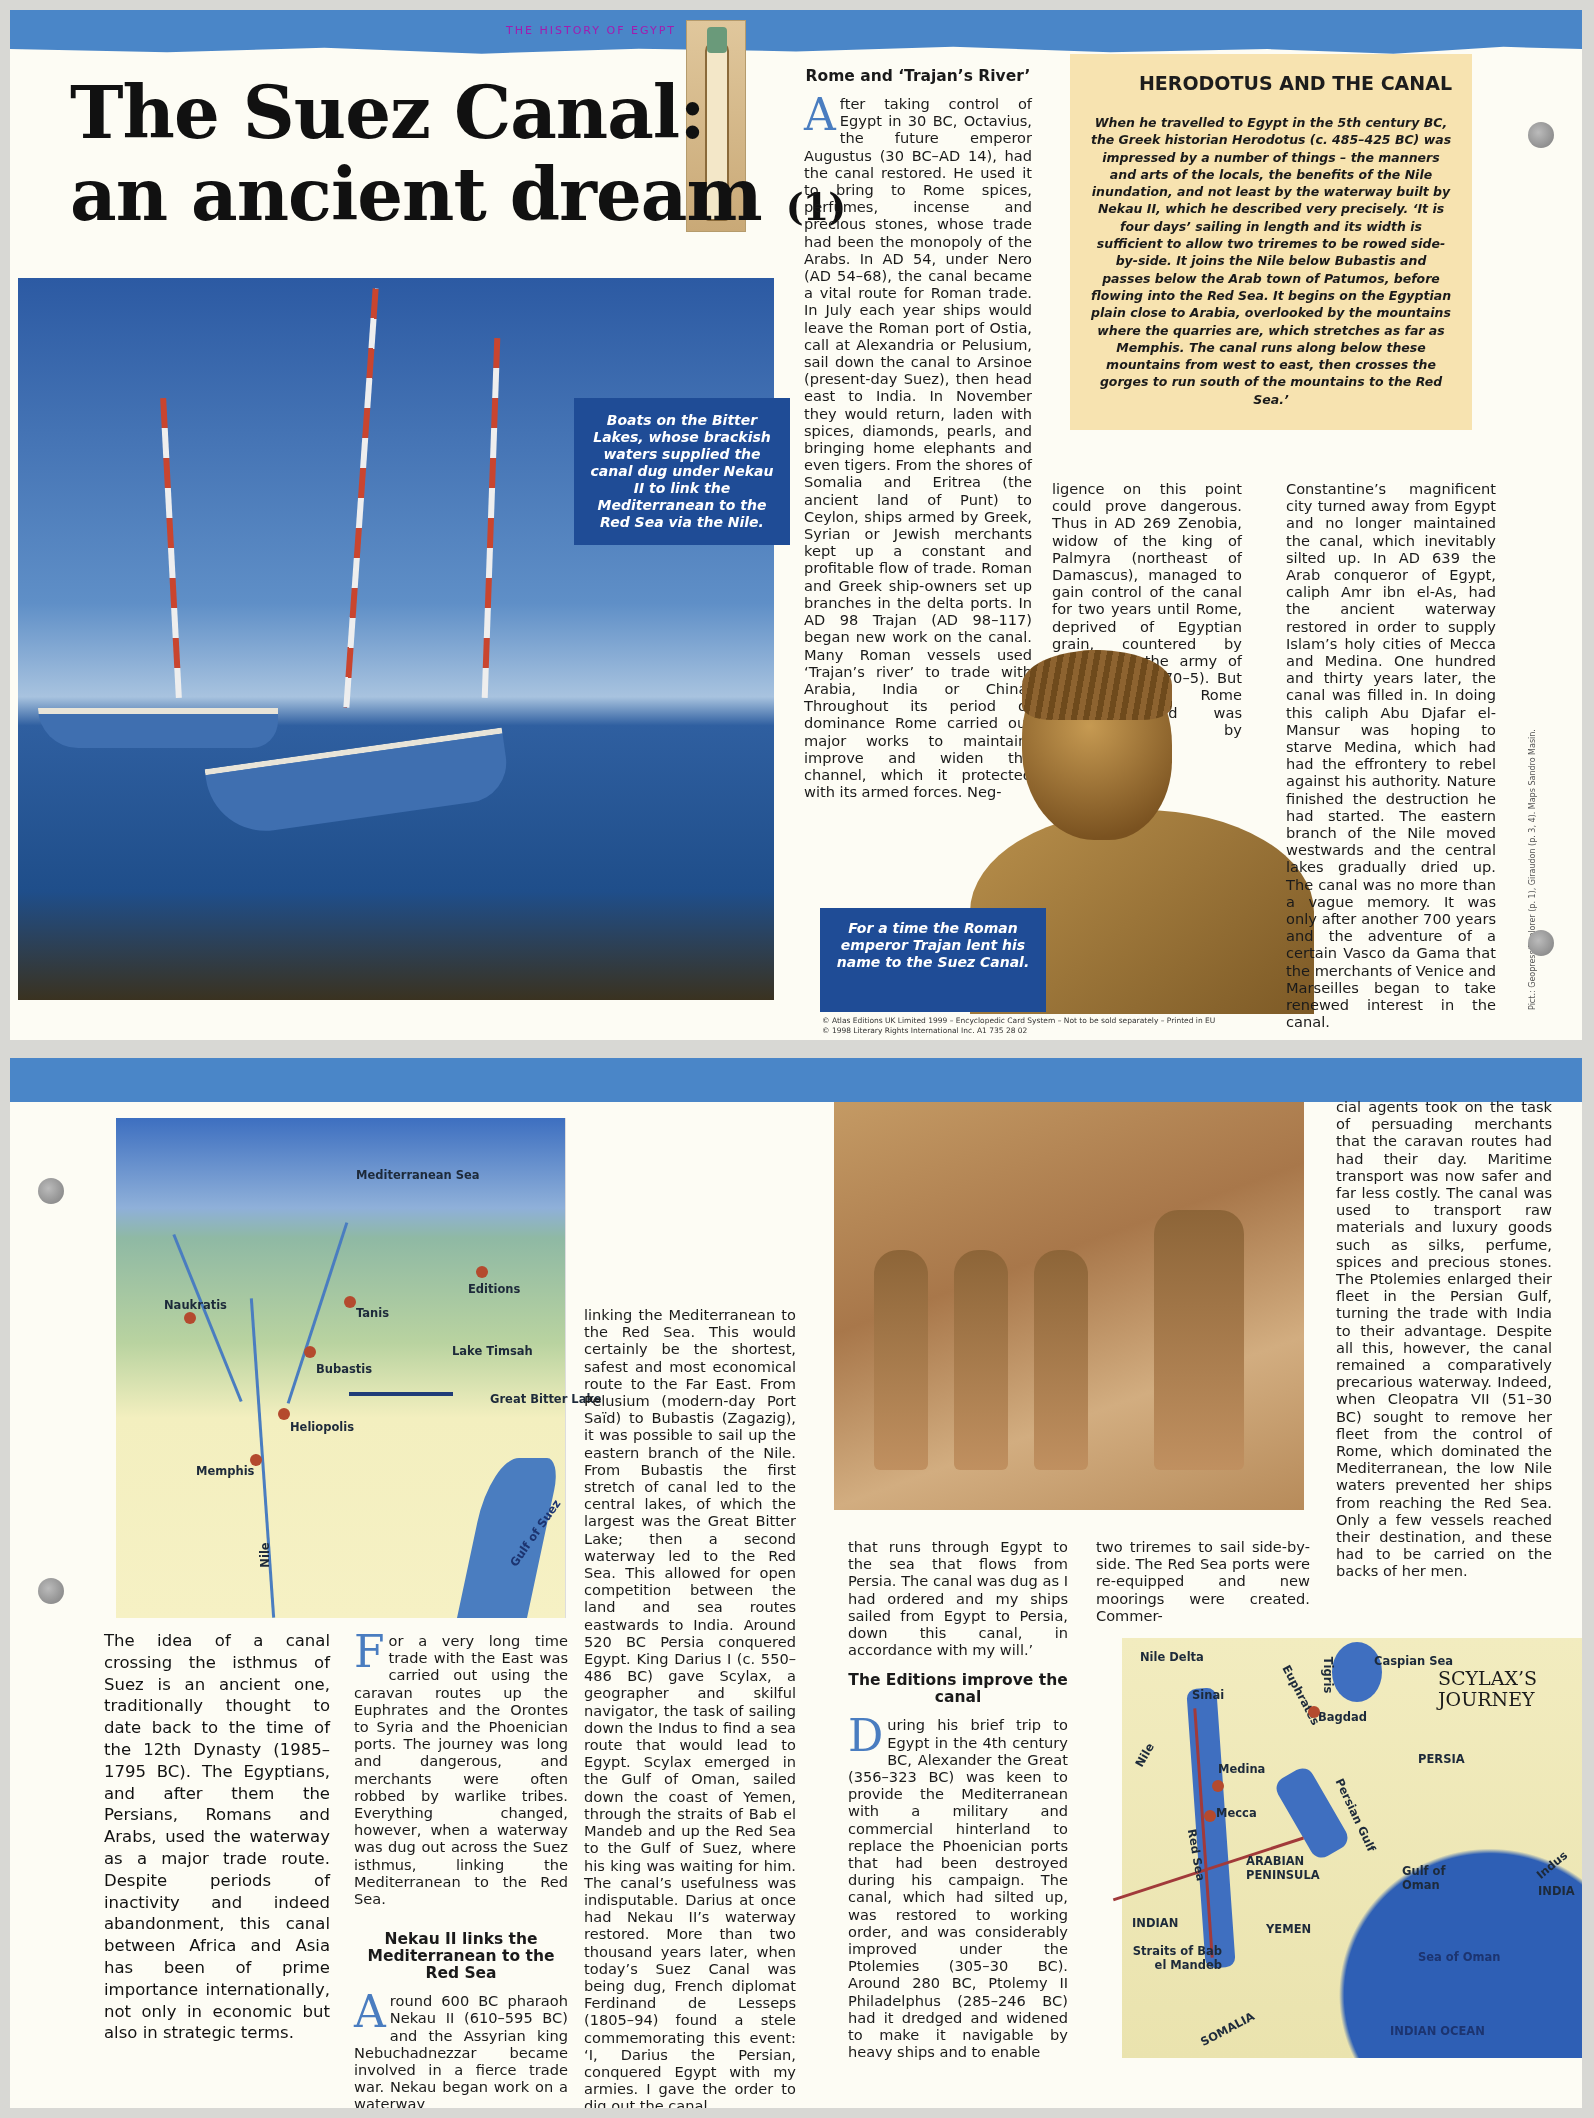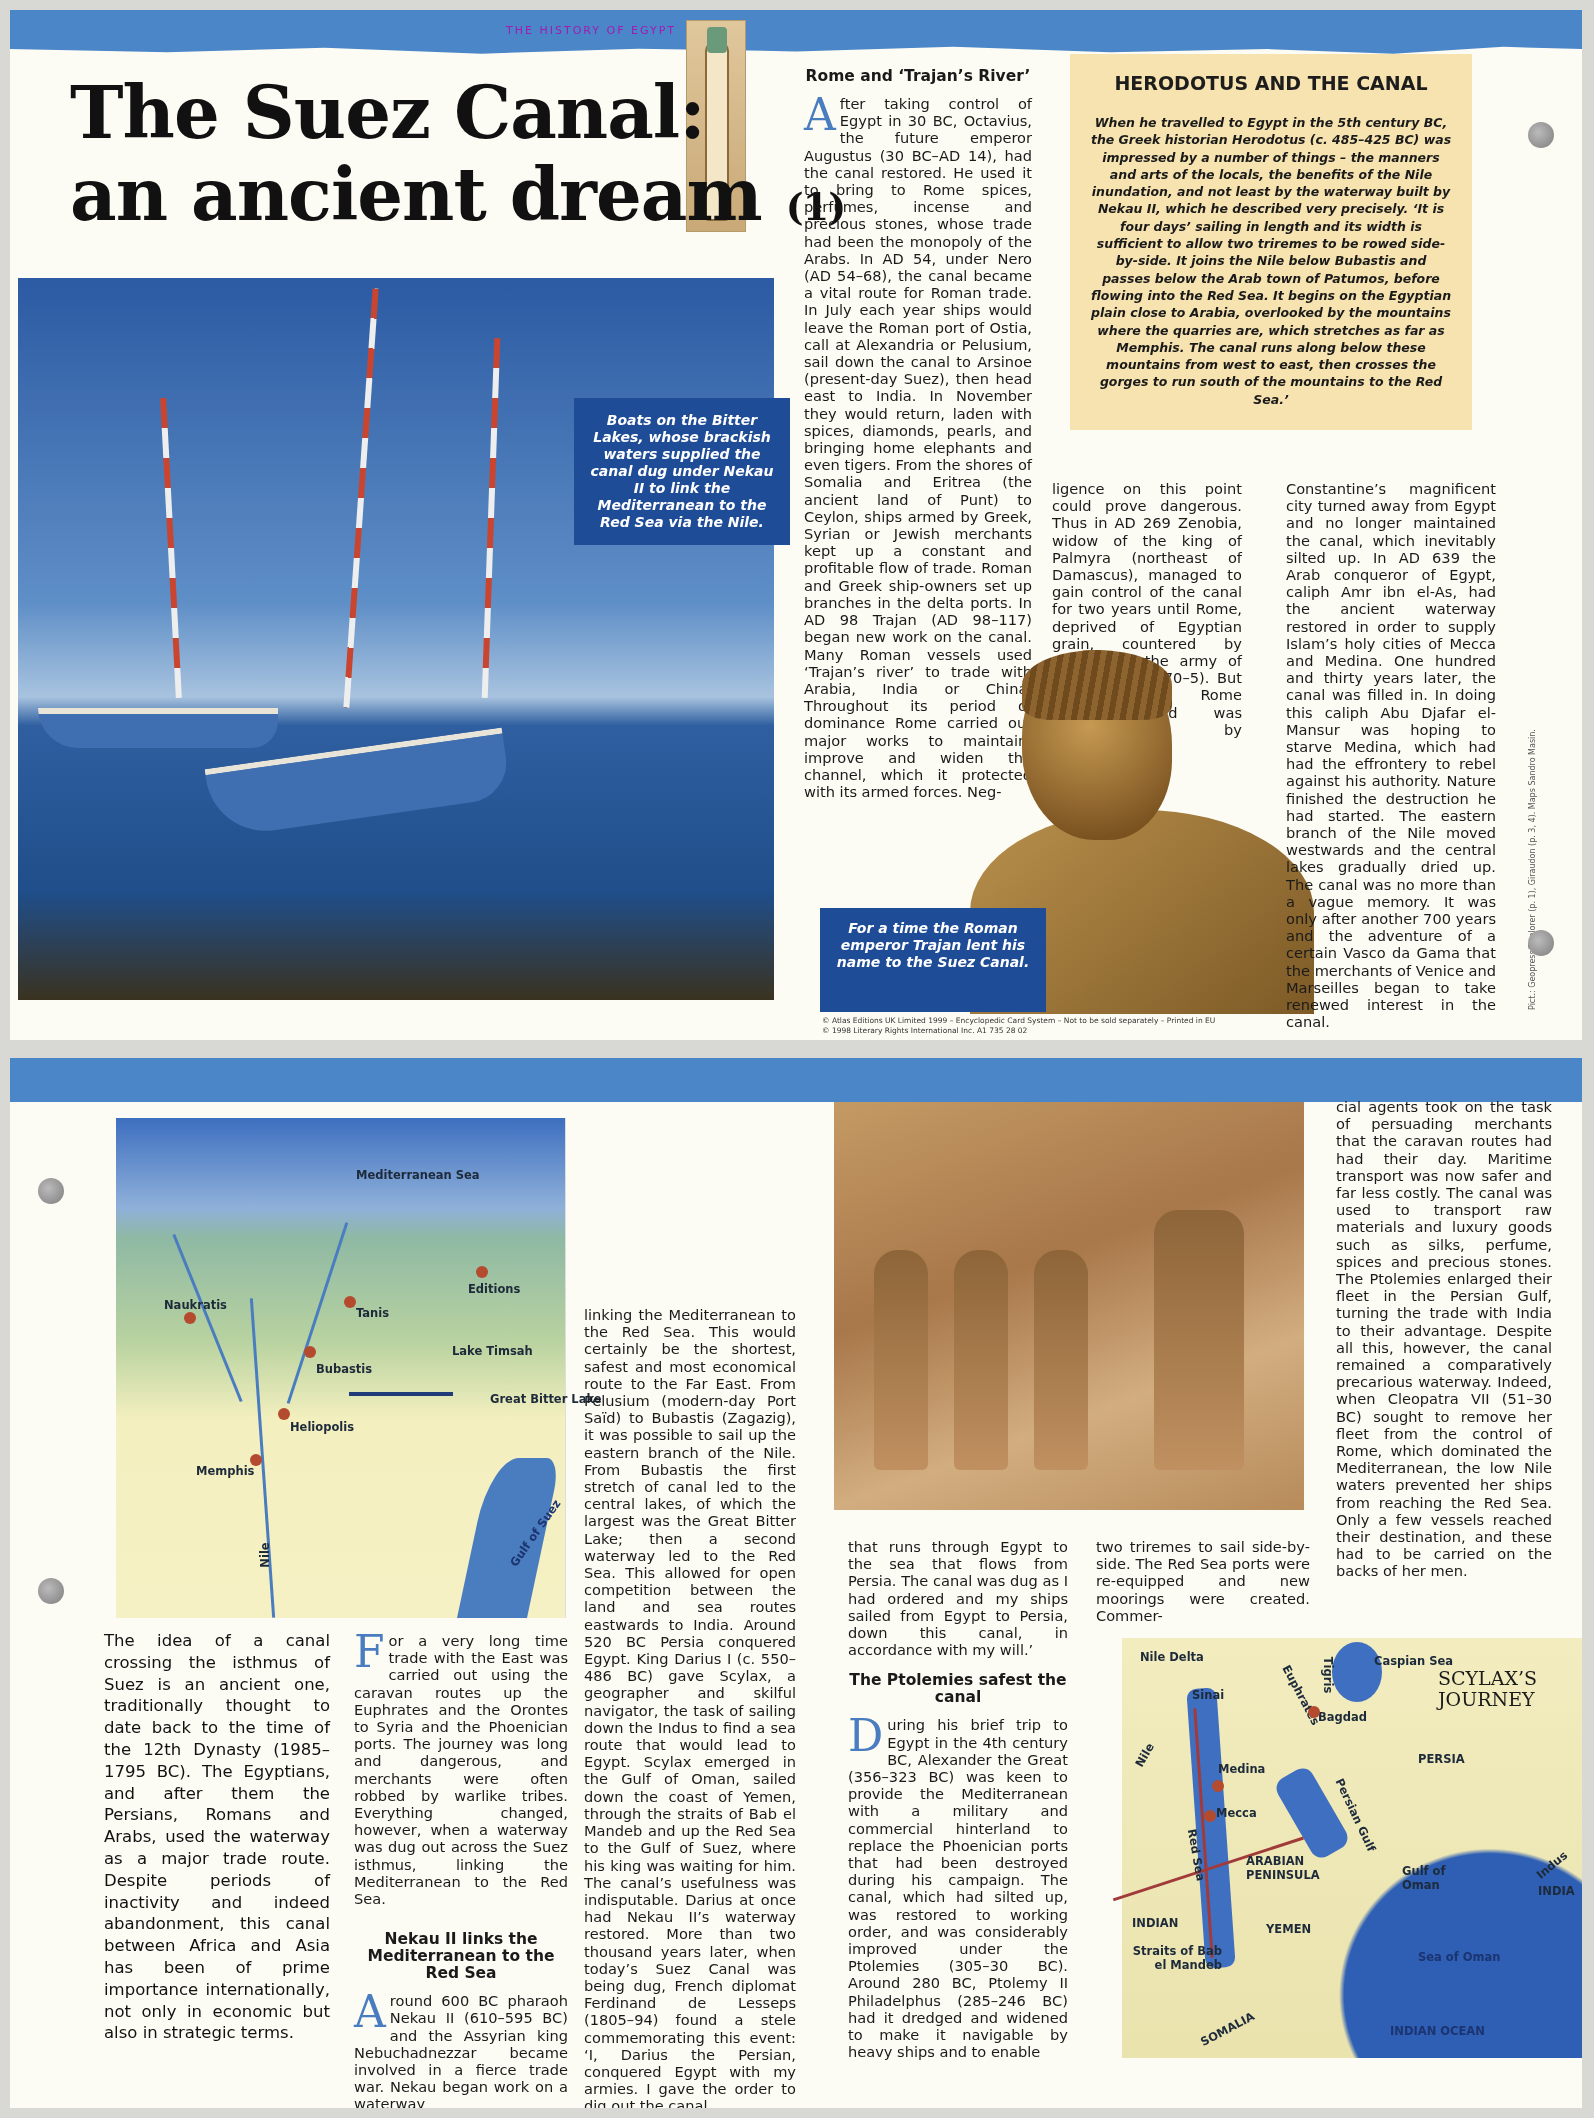--- a/index.html
+++ b/index.html
@@ -21,21 +21,21 @@
   .boats .mast{position:absolute;width:6px;background:repeating-linear-gradient(#c9452f 0 30px,#eee 30px 60px)}
   .boats .hull{position:absolute;background:#3f6fb0;border-radius:0 0 40px 60px;border-top:6px solid #e8e4d8}
   .caption{position:absolute;background:#1f4c96;color:#fff;font-style:italic;font-weight:bold;text-align:center;font-size:14px;line-height:17px;padding:14px 16px}
   .cap1{left:564px;top:388px;width:216px}
   .cap2{left:810px;top:898px;width:226px;height:104px;padding-top:12px}
   .col{position:absolute;font-size:14.6px;line-height:17.2px;text-align:justify;hyphens:auto}
   .col p{margin:0}
   .drop{float:left;font-family:"DejaVu Serif","Liberation Serif",serif;font-size:44px;line-height:36px;color:#4a7dc0;margin:2px 4px 0 0}
   .h3{font-weight:bold;text-align:center;font-size:15.5px;line-height:17px;margin:0 0 10px}
   .hero-box{position:absolute;left:1060px;top:44px;width:402px;height:376px;background:#f7e3b0;padding:14px 20px}
-  .hero-box h2{font-weight:bold;text-align:center;font-size:19px;margin:4px 0 20px;color:#1d1d1d}
+  .hero-box h2{font-weight:bold;text-align:right;font-size:19px;margin:4px 0 20px;color:#1d1d1d}
   .hero-box p{font-weight:bold;font-style:italic;text-align:center;font-size:12.5px;line-height:17.3px}
   .bust{position:absolute;left:960px;top:640px;width:344px;height:364px}
   .bust .head{position:absolute;left:52px;top:0;width:150px;height:190px;border-radius:46% 50% 42% 48%;background:radial-gradient(circle at 45% 40%,#c69a52,#7a5220 80%)}
   .bust .hair{position:absolute;left:52px;top:0;width:150px;height:70px;border-radius:50% 50% 20% 20%;background:repeating-linear-gradient(100deg,#6e4a1c 0 6px,#8d6330 6px 12px)}
   .bust .body{position:absolute;left:0;top:160px;width:344px;height:204px;border-radius:60% 60% 0 0;background:linear-gradient(140deg,#b9904c,#7d5a26)}
   .copyright{position:absolute;left:812px;top:1006px;font-size:7.5px;line-height:10px;color:#333}
   .credit{position:absolute;left:1518px;top:1000px;transform:rotate(-90deg);transform-origin:left top;font-size:8px;color:#555;white-space:nowrap}
   .hole{position:absolute;width:26px;height:26px;border-radius:50%;background:radial-gradient(circle at 40% 40%,#bbb,#7d7d7d)}
   .map1{position:absolute;left:106px;top:60px;width:450px;height:500px;background:linear-gradient(#3d6fc0 0%,#8fb0d9 18%,#8fb9a4 24%,#b9d3a0 45%,#f3efbf 60%,#f6f1c4 100%);border-right:1px solid #ddd}
   .map1 .lbl,.map2 .lbl{position:absolute;font-weight:bold;font-size:11.5px;color:#1d2a3a;white-space:nowrap}
@@ -161,21 +161,21 @@
     <div class="fig" style="left:200px"></div>
     <div class="fig" style="left:320px;width:90px;height:260px"></div>
   </div>
 
   <div class="col" style="left:574px;top:248px;width:212px">
     <p>linking the Mediterranean to the Red Sea. This would certainly be the shortest, safest and most economical route to the Far East. From Pelusium (modern-day Port Saïd) to Bubastis (Zagazig), it was possible to sail up the eastern branch of the Nile. From Bubastis the first stretch of canal led to the central lakes, of which the largest was the Great Bitter Lake; then a second waterway led to the Red Sea. This allowed for open competition between the land and sea routes eastwards to India. Around 520 BC Persia conquered Egypt. King Darius I (c. 550–486 BC) gave Scylax, a geographer and skilful navigator, the task of sailing down the Indus to find a sea route that would lead to Egypt. Scylax emerged in the Gulf of Oman, sailed down the coast of Yemen, through the straits of Bab el Mandeb and up the Red Sea to the Gulf of Suez, where his king was waiting for him. The canal’s usefulness was indisputable. Darius at once had Nekau II’s waterway restored. More than two thousand years later, when today’s Suez Canal was being dug, French diplomat Ferdinand de Lesseps (1805–94) found a stele commemorating this event: ‘I, Darius the Persian, conquered Egypt with my armies. I gave the order to dig out the canal</p>
   </div>
 
   <div class="col" style="left:838px;top:480px;width:220px">
     <p>that runs through Egypt to the sea that flows from Persia. The canal was dug as I had ordered and my ships sailed from Egypt to Persia, down this canal, in accordance with my will.’</p>
-    <div class="h3" style="margin-top:14px">The Ptolemies safest the canal</div>
+    <div class="h3" style="margin-top:14px">The Editions improve the canal</div>
     <span class="drop">D</span>
     <p>uring his brief trip to Egypt in the 4th century BC, Alexander the Great (356–323 BC) was keen to provide the Mediterranean with a military and commercial hinterland to replace the Phoenician ports that had been destroyed during his campaign. The canal, which had silted up, was restored to working order, and was considerably improved under the Ptolemies (305–30 BC). Around 280 BC, Ptolemy II Philadelphus (285–246 BC) had it dredged and widened to make it navigable by heavy ships and to enable</p>
   </div>
 
   <div class="col" style="left:1086px;top:480px;width:214px">
     <p>two triremes to sail side-by-side. The Red Sea ports were re-equipped and new moorings were created. Commer-</p>
   </div>
 
   <div class="col" style="left:1326px;top:40px;width:216px">
     <p>cial agents took on the task of persuading merchants that the caravan routes had had their day. Maritime transport was now safer and far less costly. The canal was used to transport raw materials and luxury goods such as silks, perfume, spices and precious stones. The Ptolemies enlarged their fleet in the Persian Gulf, turning the trade with India to their advantage. Despite all this, however, the canal remained a comparatively precarious waterway. Indeed, when Cleopatra VII (51–30 BC) sought to remove her fleet from the control of Rome, which dominated the Mediterranean, the low Nile waters prevented her ships from reaching the Red Sea. Only a few vessels reached their destination, and these had to be carried on the backs of her men.</p>

